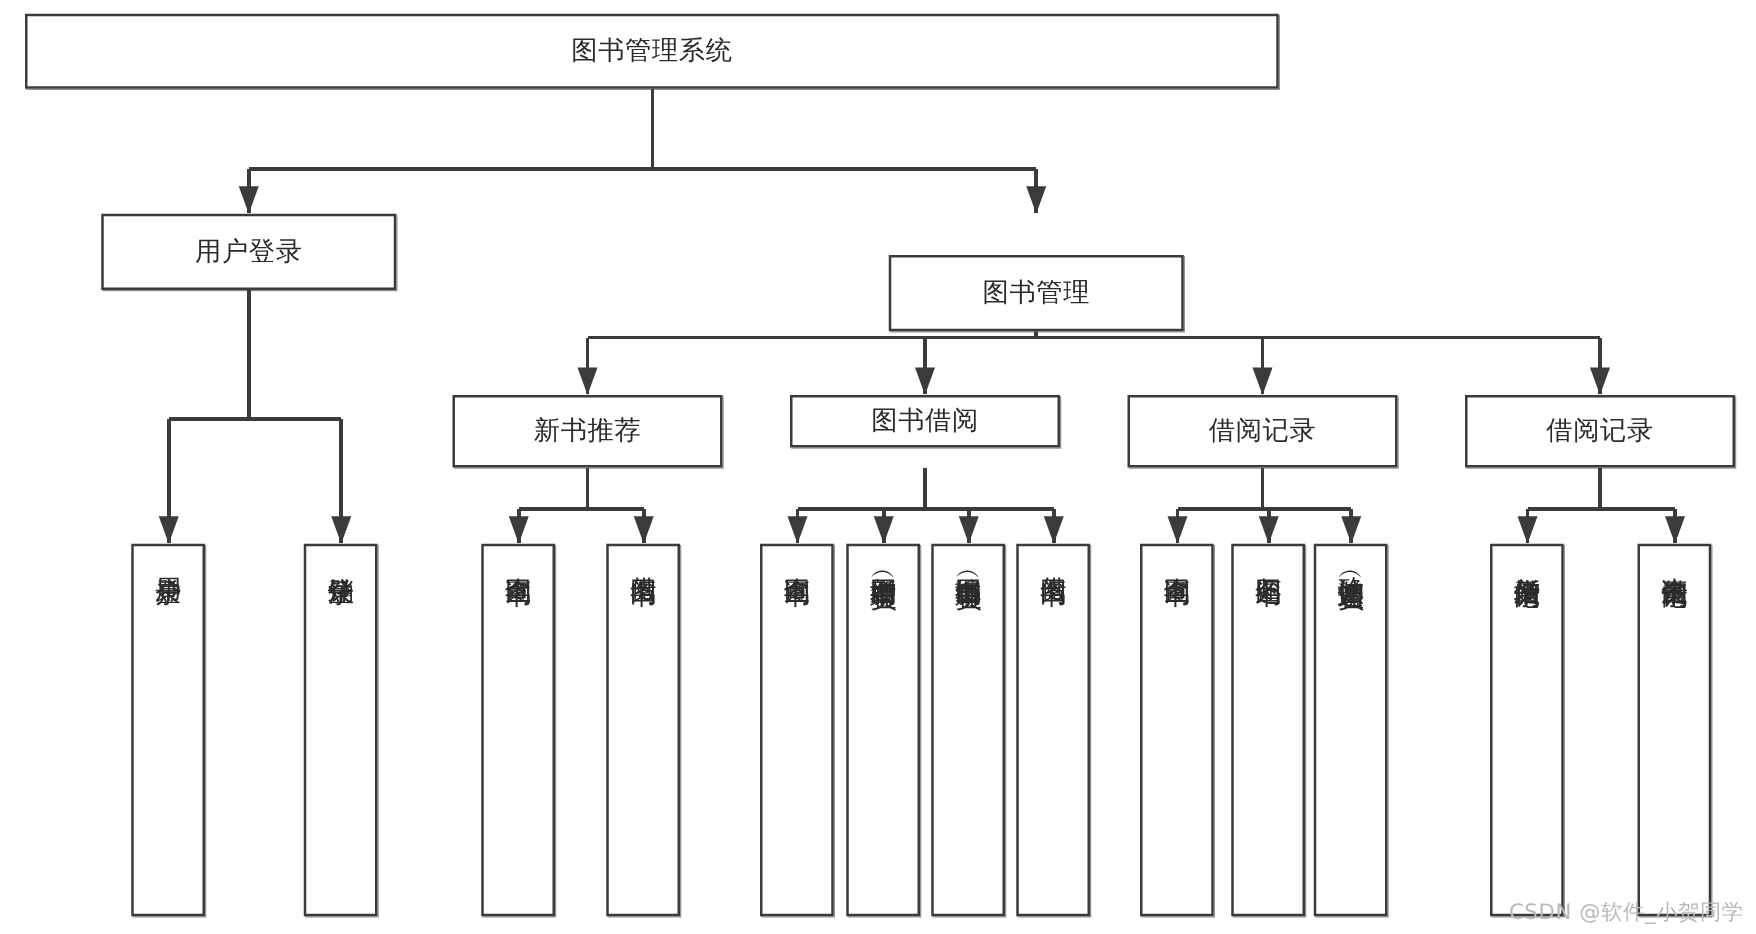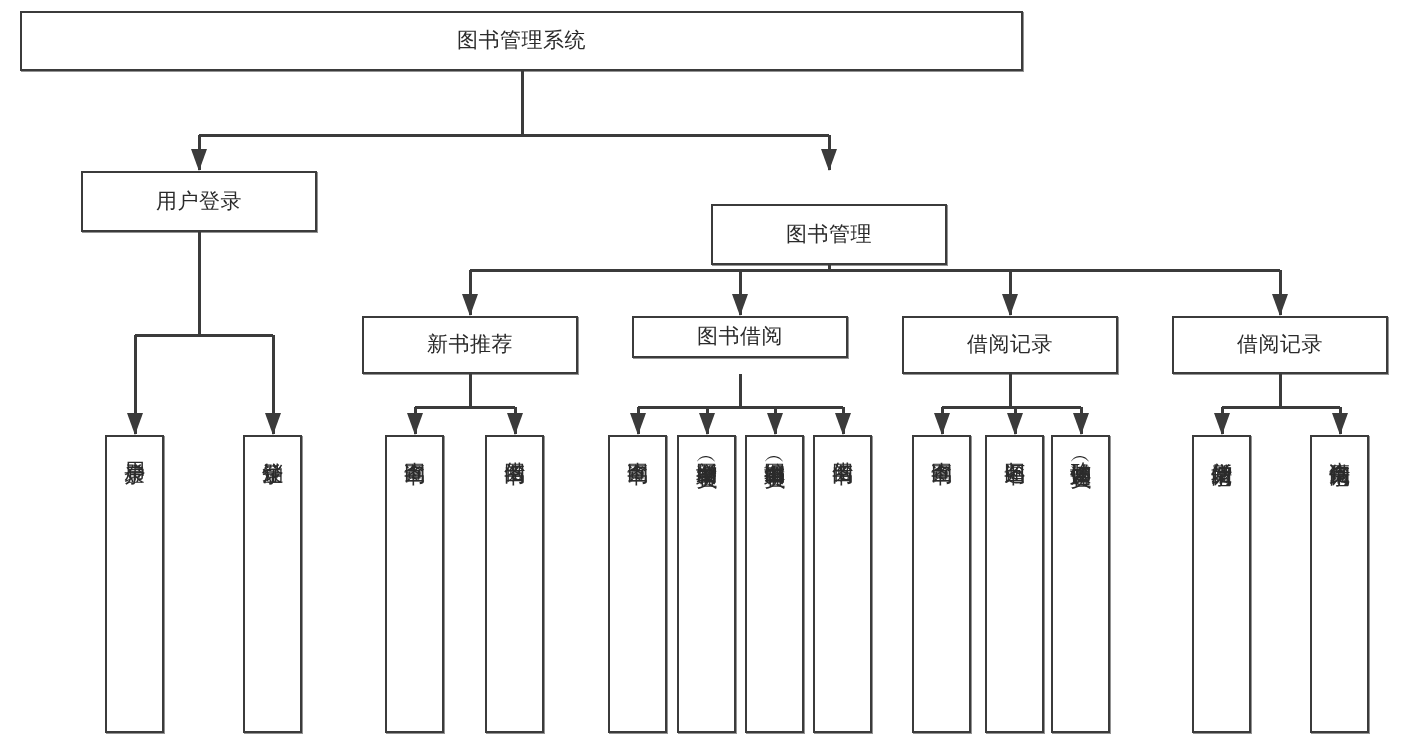--- a/index.html
+++ b/index.html
@@ -178,13 +178,14 @@
       <div class="node vert" style="left: 1051px; top: 435px; width: 59px; height: 298px;">
         <span class="node-label">确认归还（管理员）</span>
       </div>
       <div class="node vert" style="left: 1192px; top: 435px; width: 59px; height: 298px;">
         <span class="node-label">新增借阅记录</span>
       </div>
       <div class="node vert" style="left: 1310px; top: 435px; width: 59px; height: 298px;">
         <span class="node-label">查询借阅记录</span>
       </div>
     </div>
+  <div id="watermark">CSDN @软件_小贺同学</div>
 </div>
 
 </body></html>

